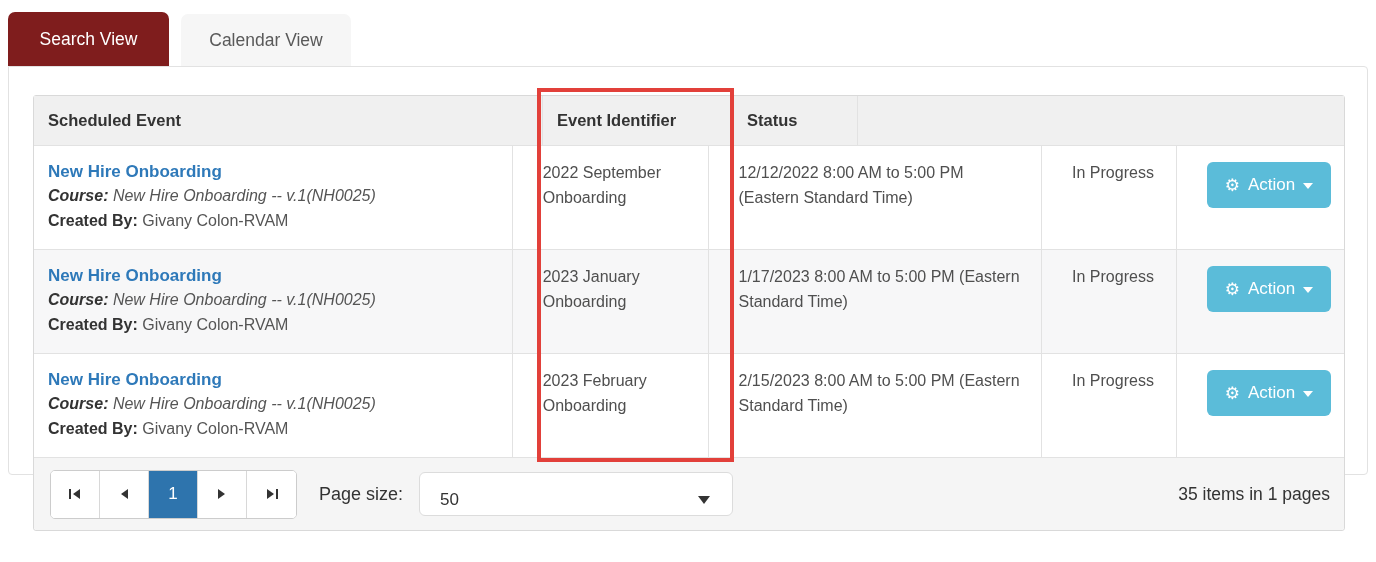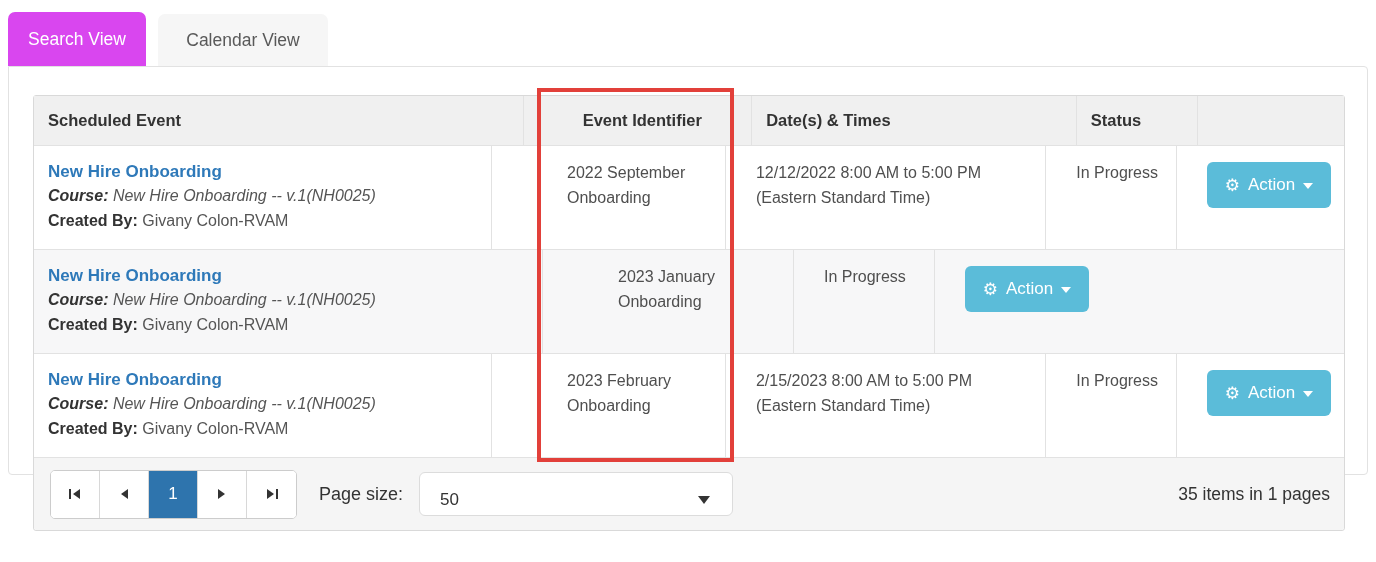--- a/index.html
+++ b/index.html
@@ -9,36 +9,36 @@
     color:#555;
     position:relative;
     overflow:hidden;
   }
   
   .tabbar { display:flex; align-items:flex-end; padding-left:8px; height:66px; position:relative; z-index:3; }
   .tab {
     height:54px; display:flex; align-items:center; justify-content:center;
     border-radius:7px 7px 0 0; font-size:17.5px; cursor:pointer;
   }
-  .tab.active { background:#d946ef; color:#fff; width:138px;margin-top:40px; }
+  .tab.active { background:#7f1d1d; color:#fff; width:161px;margin-top:40px; }
   .tab.inactive { background:#f6f6f6; color:#595959; width:170px; margin-left:12px; height:52px; }
   
   .panel {
     position:absolute; left:8px; top:66px; width:1360px; height:409px;
     background:#fff; border:1px solid #e2e2e2; border-radius:0 4px 4px 4px;
     padding:28px 24px 25px 24px; z-index:1;
   }
   
   .grid { width:1312px; border:1px solid #d9d9d9; border-radius:3px; }
   .g-row { display:flex; }
   .g-head { background:#f0f0f0; height:49px; }
   .g-head .cell { display:flex; align-items:center; font-size:16.5px; font-weight:700; color:#333; }
   .cell { padding:0 14px; border-right:1px solid #e2e2e2; }
   .cell:last-child { border-right:none; }
-  .c1 { width:509px; } .c2 { width:190px;margin-left:45px; } .c3 { width:337px; } .c4 { width:125px; } .c5 { width:151px; }
+  .c1 { width:509px; } .c2 { width:190px; } .c3 { width:337px; } .c4 { width:125px; } .c5 { width:151px; }
   .data-row { height:104px; border-top:1px solid #e2e2e2; background:#fff;gap:16px; }
   .data-row.alt { background:#f7f7f8; }
   .data-row .cell { padding-top:14px; font-size:16px; line-height:25px; color:#4f4f4f; }
   .evt-title { color:#2e79b9; font-weight:700; font-size:17px; line-height:23px; cursor:pointer; }
   .lbl { color:#333; font-weight:700; }
   .italic { font-style:italic; }
   .muted { color:#555; }
   
   .action-btn {
     margin-top:2px; width:124px; height:46px; background:#5bbcd9; color:#fff;
@@ -90,23 +90,20 @@
 <div class="panel">
   <div class="grid">
 
     <div class="g-row g-head">
       <div class="cell c1">
           <span>Scheduled Event</span>
         </div>
       <div class="cell c2">
           <span>Event Identifier</span>
         </div>
-      <div class="cell c3">
-          <span>Date(s) &amp; Times</span>
-        </div>
       <div class="cell c4">
           <span>Status</span>
         </div>
       <div class="cell c5">
           <span></span>
         </div>
     </div>
 
     <div class="g-row data-row">
       <div class="cell c1">
@@ -126,20 +123,21 @@
       </div>
     </div>
 
     <div class="g-row data-row alt">
       <div class="cell c1">
         <div class="evt-title">New Hire Onboarding</div>
         <div><span class="lbl italic">Course:</span> <span class="italic muted">New Hire Onboarding -- v.1(NH0025)</span></div>
         <div><span class="lbl">Created By:</span> <span class="muted">Givany Colon-RVAM</span></div>
       </div>
       <div class="cell c2"><span>2023 January Onboarding</span></div>
+      <div class="cell c3"><span>1/17/2023 8:00 AM to 5:00 PM (Eastern Standard Time)</span></div>
       <div class="cell c4"><span>In Progress</span></div>
       <div class="cell c5">
         <button class="action-btn">
           <span class="gear">⚙</span>
           <span>Action</span>
           <span class="caret-down"></span>
         </button>
       </div>
     </div>
 

